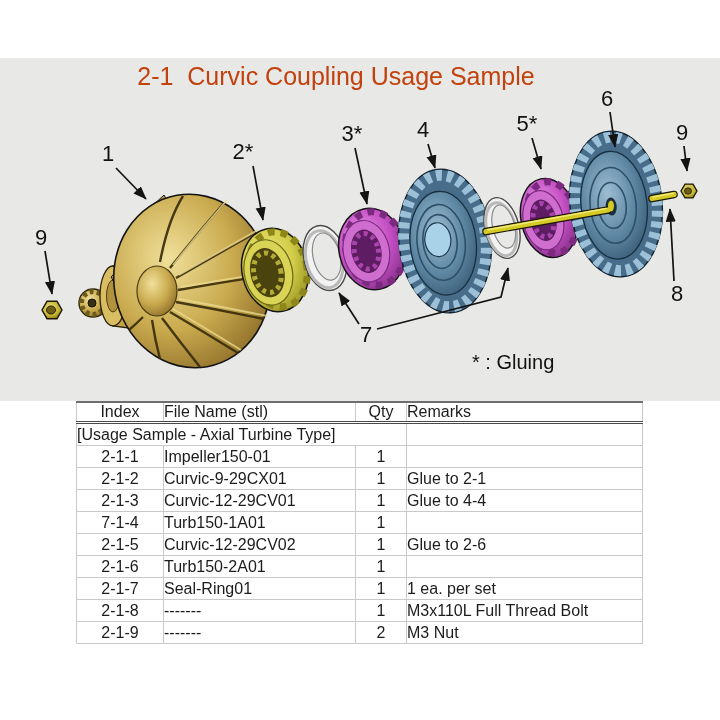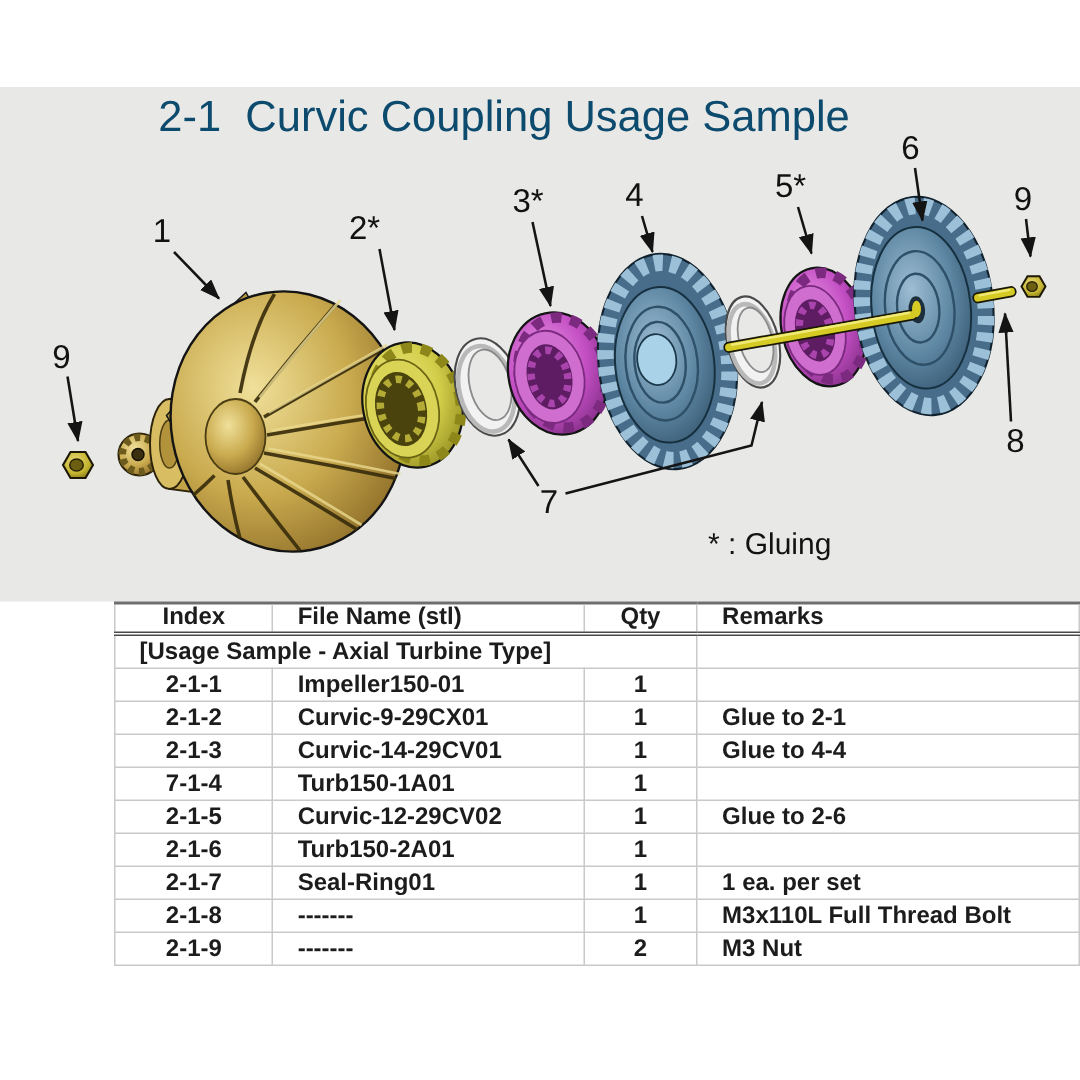--- a/index.html
+++ b/index.html
@@ -7,36 +7,36 @@
     width:720px;height:720px;position:relative;background:#ffffff;
     font-family:"Liberation Sans", sans-serif;overflow:hidden;
   }
   .gray-band{
     position:absolute;left:0;top:58px;width:720px;height:343px;
     background:#e8e8e6;
   }
   .page-title{
     position:absolute;top:62px;left:0;width:572px;
     text-align:center;box-sizing:border-box;padding-left:100px;
-    font-size:29px;color:#0c4a6e;white-space:pre;letter-spacing:0px;
+    font-size:25px;color:#c2410c;white-space:pre;letter-spacing:0px;
   }
   svg.diagram{position:absolute;left:0;top:58px;}
   svg text{font-family:"Liberation Sans", sans-serif;fill:#121212;}
   .callout{font-size:22px;}
   .note{font-size:20px;}
 
   table.parts-table{
     position:absolute;left:76px;top:401px;
     border-collapse:collapse;table-layout:fixed;
     font-size:16px;color:#1c1c1c;
   }
   table.parts-table td, table.parts-table th{
     border:1px solid #c9c9c9;
-    height:21px;padding:0 16px;
-    font-weight:bold;white-space:nowrap;overflow:hidden;
+    height:21px;padding:0 0;
+    font-weight:normal;white-space:nowrap;overflow:hidden;
     vertical-align:middle;
   }
   table.parts-table thead th{
     border-top:2px solid #6e6e6e;
     border-bottom:3px double #4a4a4a;
     height:18px;
   }
   table.parts-table{border-left:1px solid #adadad;}
   .col-index{width:86px;text-align:center;}
   .col-file{width:191px;text-align:left;}
@@ -262,21 +262,21 @@
         <td class="cell-remarks"></td>
       </tr>
       <tr>
         <td class="cell-index">2-1-2</td>
         <td class="cell-file">Curvic-9-29CX01</td>
         <td class="cell-qty">1</td>
         <td class="cell-remarks">Glue to 2-1</td>
       </tr>
       <tr>
         <td class="cell-index">2-1-3</td>
-        <td class="cell-file">Curvic-14-29CV01</td>
+        <td class="cell-file">Curvic-12-29CV01</td>
         <td class="cell-qty">1</td>
         <td class="cell-remarks">Glue to 4-4</td>
       </tr>
       <tr>
         <td class="cell-index">7-1-4</td>
         <td class="cell-file">Turb150-1A01</td>
         <td class="cell-qty">1</td>
         <td class="cell-remarks"></td>
       </tr>
       <tr>

